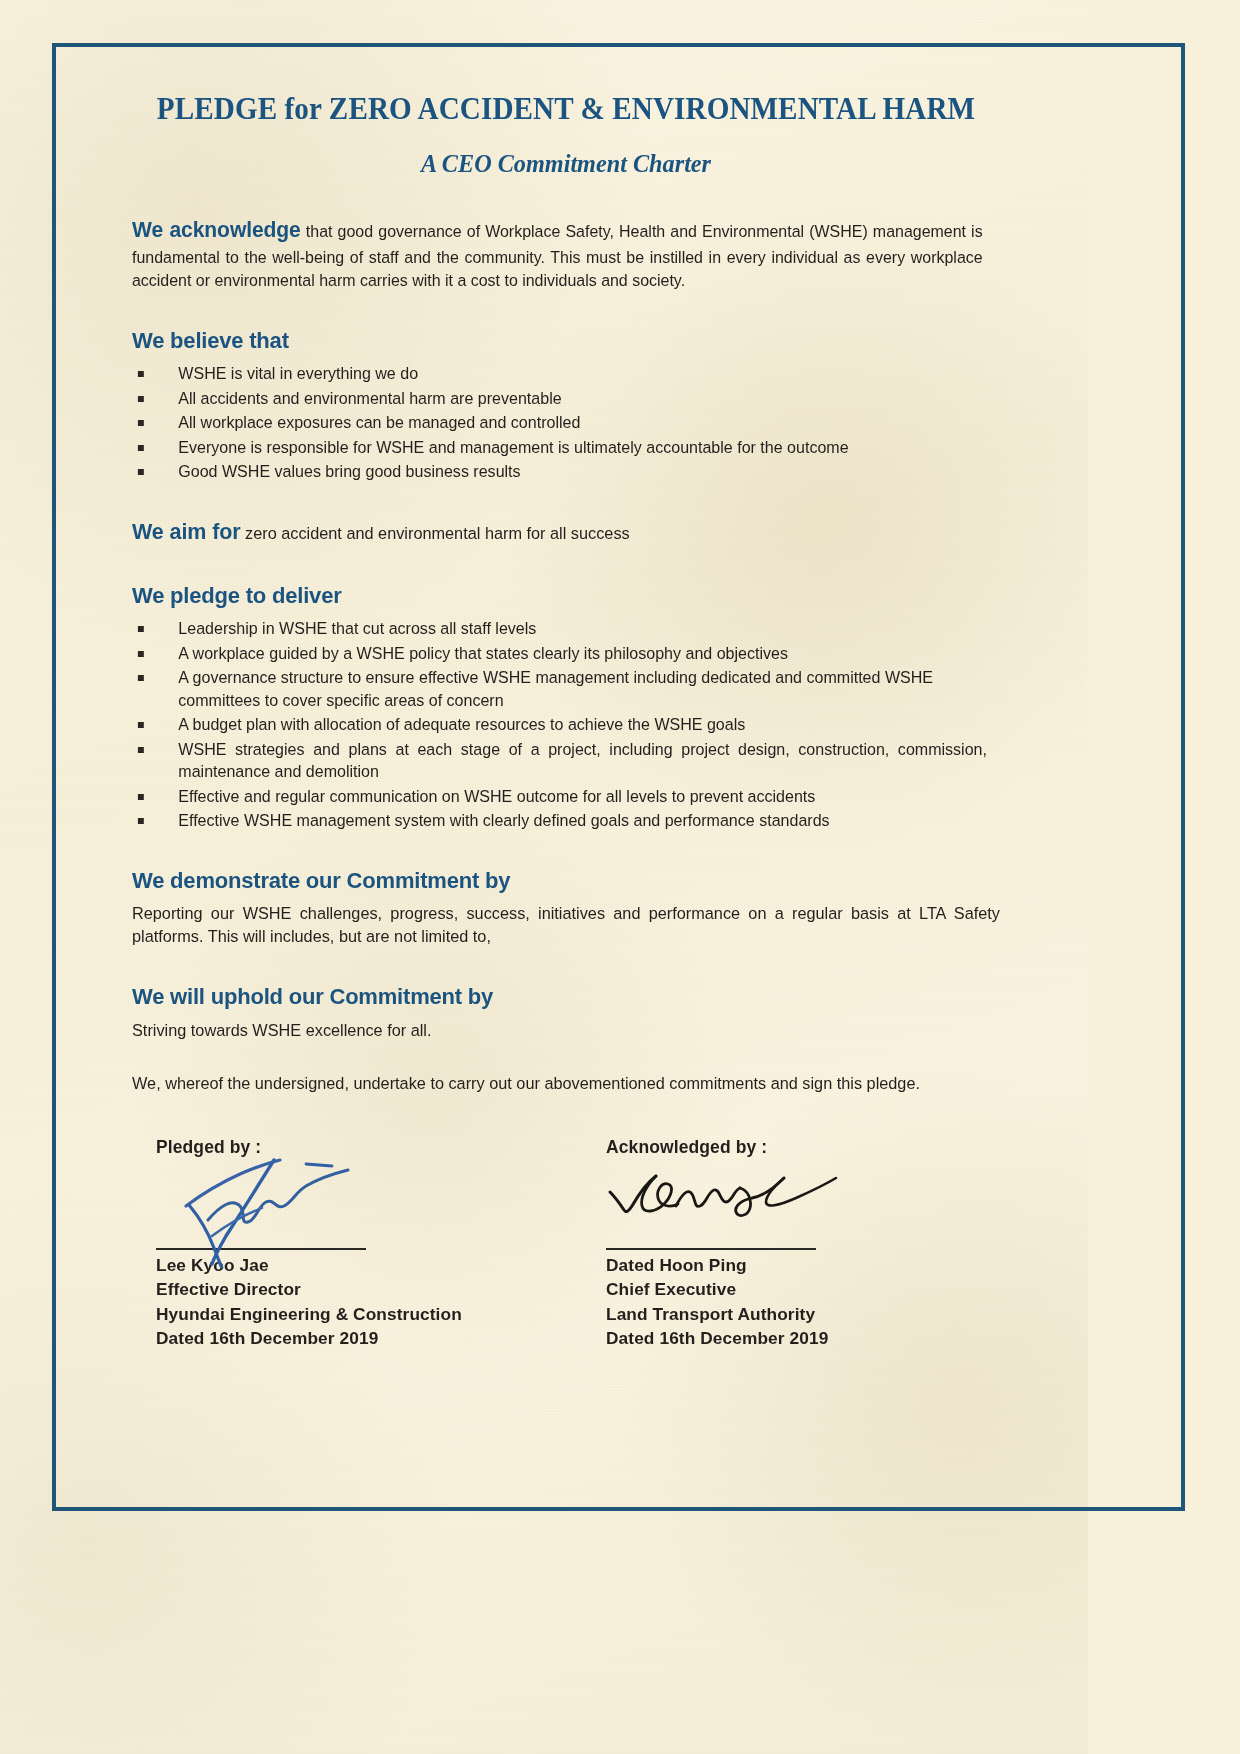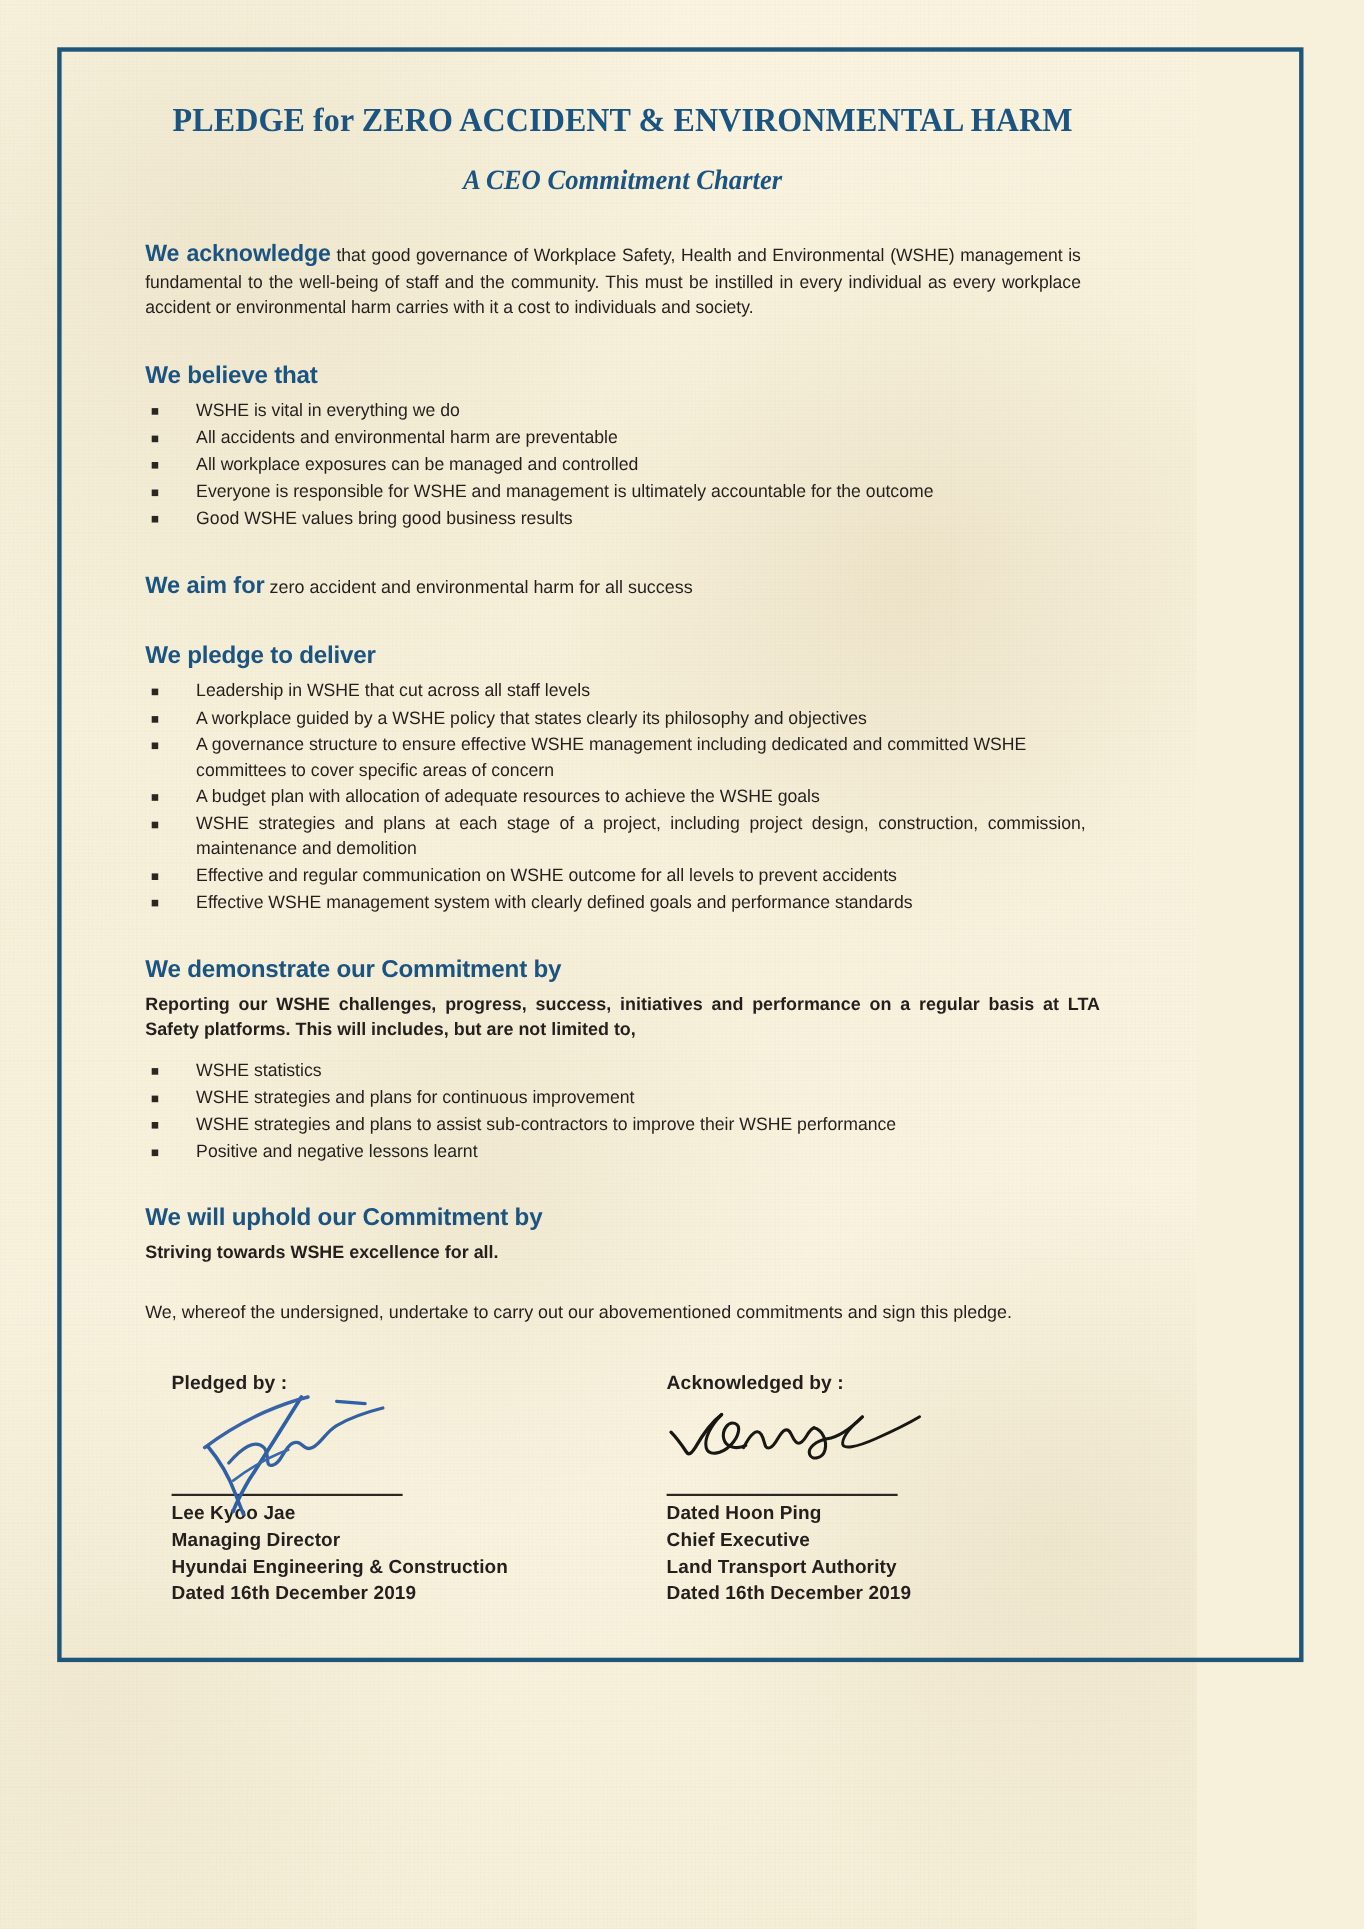--- a/index.html
+++ b/index.html
@@ -144,21 +144,21 @@
     text-align: justify;
   }
 
   p.body {
     margin: 10px 0 0 0;
     text-align: justify;
     font-size: 16.3px;
     line-height: 1.42;
     color: #231f1d;
   }
-  p.body.tight { margin-top: 0; font-weight: bold; }
+  p.body.tight { margin-top: 0; }
   p.body.gap   { margin-top: 30px; }
 
   
   .signatures {
     position: relative;
     margin-top: 42px;
     height: 250px;
   }
   .sigcol {
     position: absolute;
@@ -227,26 +227,20 @@
       <li>A workplace guided by a WSHE policy that states clearly its philosophy and objectives</li>
       <li>A governance structure to ensure effective WSHE management including dedicated and committed WSHE committees to cover specific areas of concern</li>
       <li>A budget plan with allocation of adequate resources to achieve the WSHE goals</li>
       <li class="just">WSHE strategies and plans at each stage of a project, including project design, construction, commission, maintenance and demolition</li>
       <li>Effective and regular communication on WSHE outcome for all levels to prevent accidents</li>
       <li>Effective WSHE management system with clearly defined goals and performance standards</li>
     </ul>
 
     <h2 class="section">We demonstrate our Commitment by</h2>
     <p class="body tight">Reporting our WSHE challenges, progress, success, initiatives and performance on a regular basis at LTA Safety platforms. This will includes, but are not limited to,</p>
-    <ul class="blist" style="margin-top:14px">
-      <li>WSHE statistics</li>
-      <li>WSHE strategies and plans for continuous improvement</li>
-      <li>WSHE strategies and plans to assist sub-contractors to improve their WSHE  performance</li>
-      <li>Positive and negative lessons learnt</li>
-    </ul>
 
     <h2 class="section">We will uphold our Commitment by</h2>
     <p class="body tight">Striving towards WSHE excellence for all.</p>
 
     <p class="body gap">We, whereof the undersigned, undertake to carry out our abovementioned commitments and sign this pledge.</p>
 
     <div class="signatures">
 
       <div class="sigcol left">
         <div class="sig-label">Pledged by :</div>
@@ -255,21 +249,21 @@
             <path d="M118 2 C108 18, 92 44, 70 78 C62 92, 58 100, 56 106" stroke="#2f5fa4" stroke-width="3.4" stroke-linecap="round"></path>
             <path d="M30 48 C46 36, 62 26, 84 16 C100 9, 112 5, 124 2" stroke="#3863a8" stroke-width="3.1" stroke-linecap="round"></path>
             <path d="M33 47 C44 60, 52 74, 58 90 C62 100, 64 106, 66 110" stroke="#2f5fa4" stroke-width="3.2" stroke-linecap="round"></path>
             <path d="M52 62 C64 48, 76 40, 84 48 C90 55, 84 66, 92 64 C100 62, 102 48, 110 44 C118 40, 120 52, 128 48 C136 44, 140 34, 150 28 C162 21, 176 16, 192 12" stroke="#33619f" stroke-width="3.0" stroke-linecap="round"></path>
             <path d="M150 6 L176 8" stroke="#2f5fa4" stroke-width="2.8" stroke-linecap="round"></path>
             <path d="M56 78 C72 66, 90 56, 106 50" stroke="#3a69ab" stroke-width="2.4" stroke-linecap="round"></path>
           </svg>
         </div>
         <div class="sig-rule"></div>
         <div class="sig-name">Lee Kyoo Jae</div>
-        <div class="sig-name">Managing Director</div>
+        <div class="sig-name">Effective Director</div>
         <div class="sig-name">Hyundai Engineering &amp; Construction</div>
         <div class="sig-name">Dated 16th December 2019</div>
       </div>
 
       <div class="sigcol right">
         <div class="sig-label">Acknowledged by :</div>
         <div class="sig-ink sig-ink-right">
           <svg width="260" height="110" viewBox="0 0 260 110" fill="none" aria-hidden="true">
             <path d="M4 34 C10 40, 14 46, 18 52 C20 55, 22 54, 26 48 C34 34, 42 24, 50 18" stroke="#191714" stroke-width="3.0" stroke-linecap="round"></path>
             <path d="M50 18 C40 28, 34 40, 36 48 C38 56, 50 54, 58 46 C66 38, 68 28, 62 26 C56 24, 50 32, 52 40 C54 48, 64 50, 72 46" stroke="#191714" stroke-width="2.8" stroke-linecap="round"></path>

